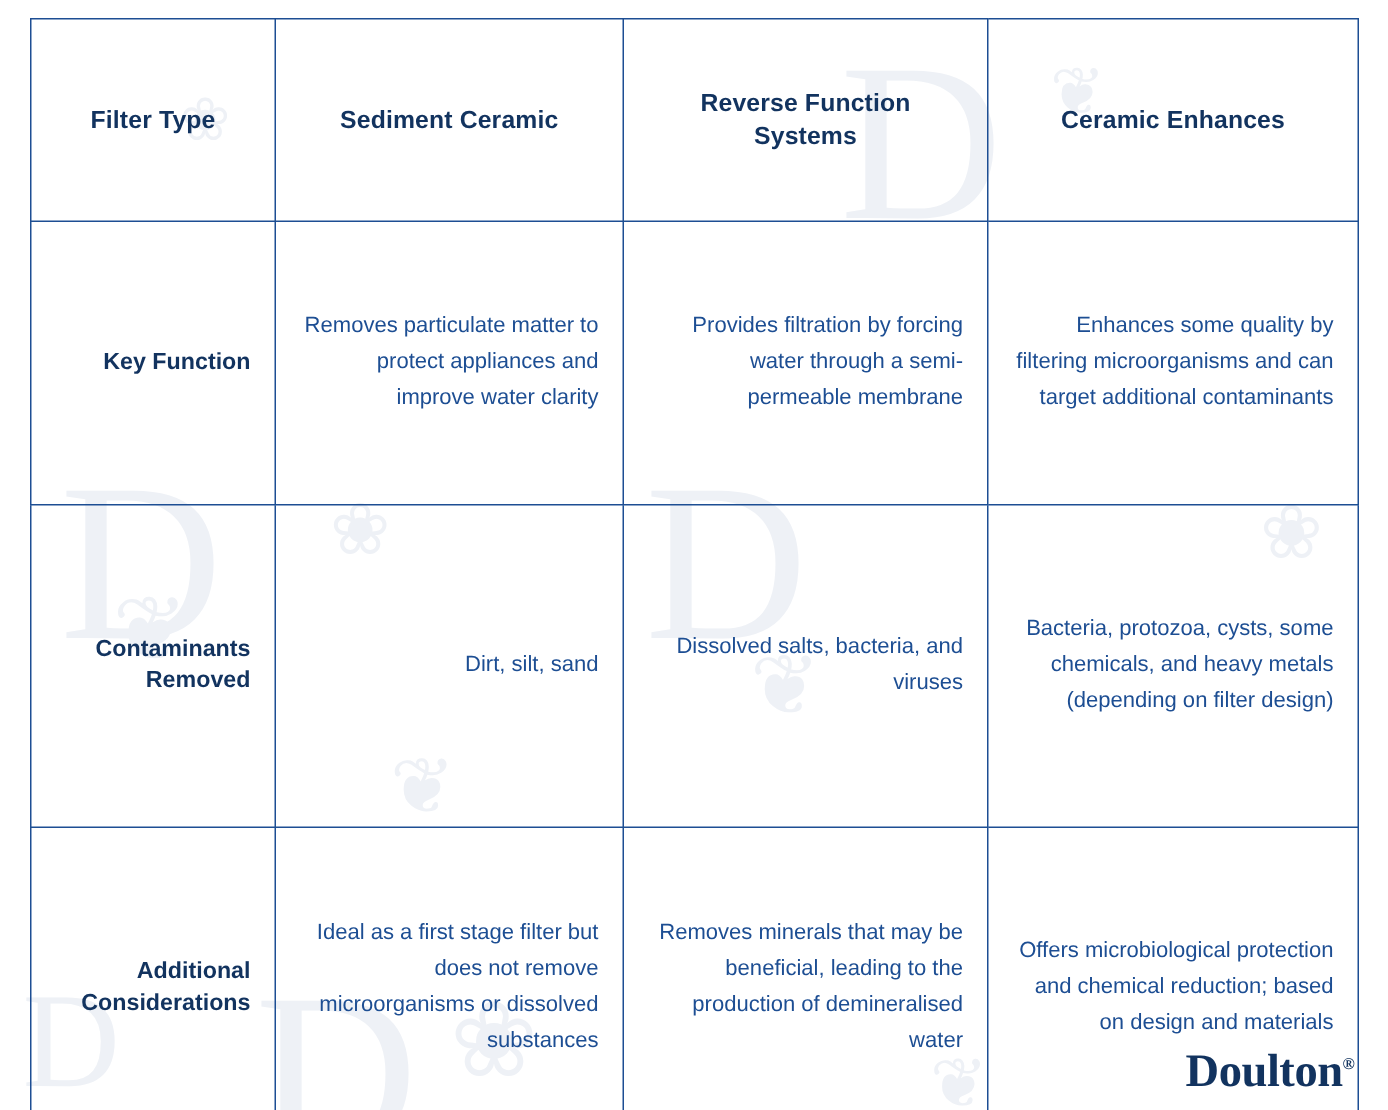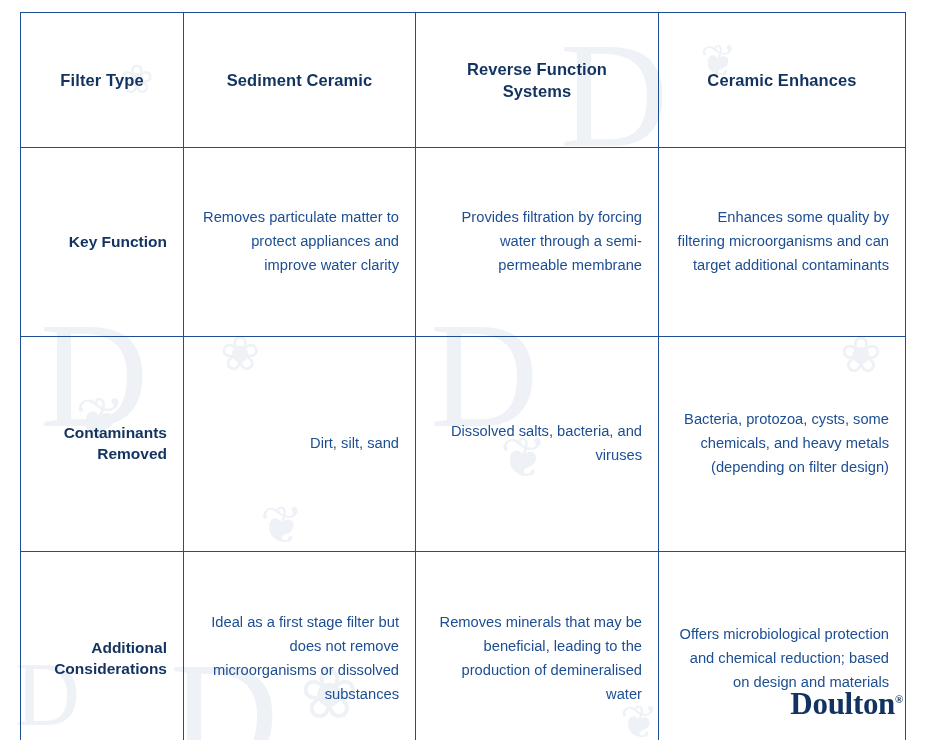--- a/index.html
+++ b/index.html
@@ -82,21 +82,21 @@
     vertical-align: middle;
   }
 
   tbody tr.r0 td { height: 160px; }
   tbody tr.r1 td { height: 186px; }
   tbody tr.r2 td { height: 186px; }
 
   .brand {
     position: absolute;
     right: 22px;
-    bottom: 18px;
+    bottom: 8px;
     z-index: 2;
     color: #12335f;
     font-family: "Liberation Serif", serif;
     font-weight: bold;
     font-size: 31px;
     letter-spacing: -0.3px;
   }
   .brand .reg {
     font-size: 11px;
     vertical-align: super;

